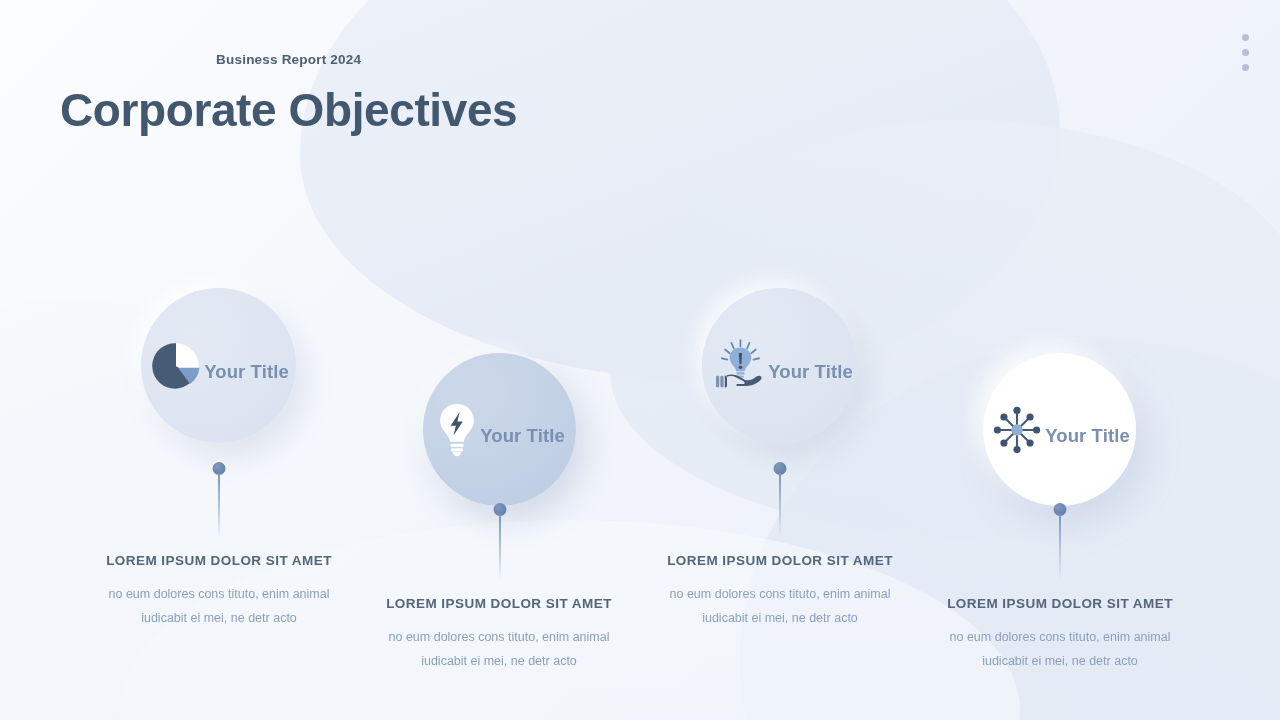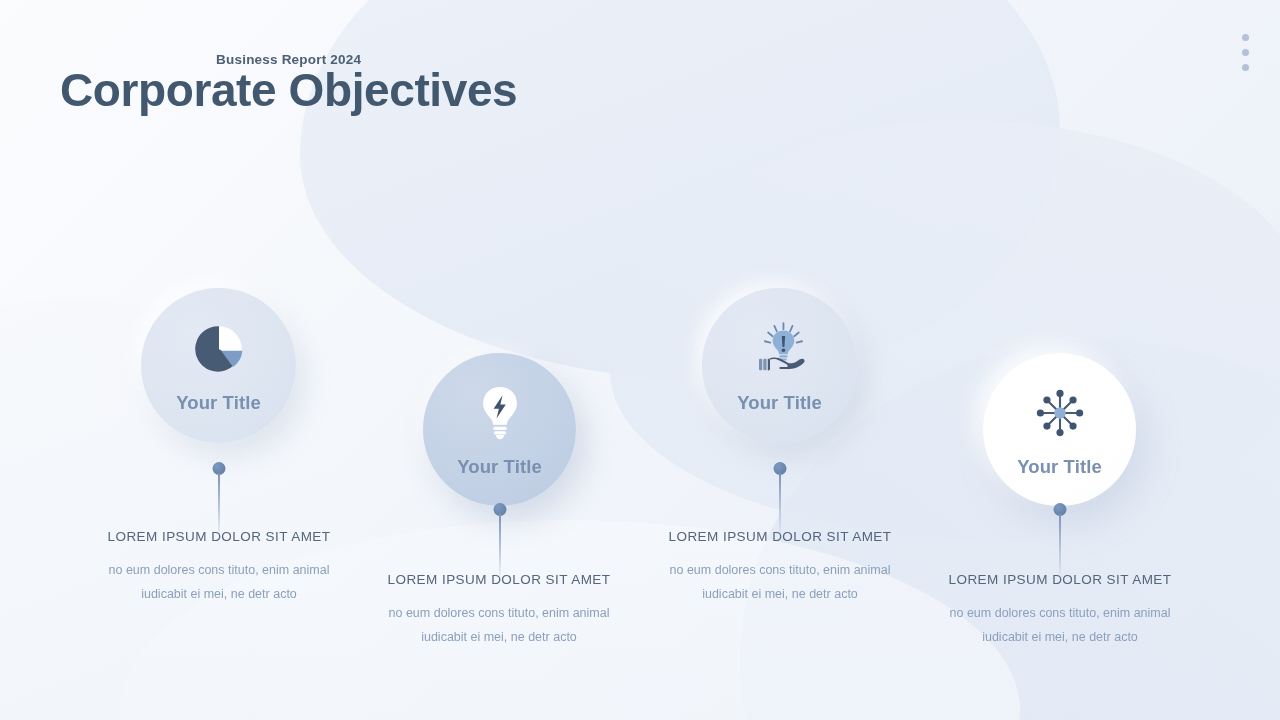--- a/index.html
+++ b/index.html
@@ -88,20 +88,21 @@
   .header { position: absolute; left: 60px; top: 52px; text-align: center; }
 
   .eyebrow {
     font-size: 13.5px;
     letter-spacing: .2px;
     color: #4e6075;
     font-weight: 600;
   }
 
   .page-title {
+    margin-top: 20px;
     font-size: 46px;
     line-height: 1;
     font-weight: 700;
     letter-spacing: -0.4px;
     color: #41586f;
   }
 
   
   .dots {
     position: absolute;
@@ -119,21 +120,21 @@
     display: block;
   }
 
   
   .item { position: absolute; }
 
   .bubble {
     position: absolute;
     border-radius: 50%;
     display: flex;
-    flex-direction: column;
+    flex-direction: row;
     align-items: center;
     justify-content: center;
   }
 
   .bubble .icon-wrap {
     display: flex;
     align-items: center;
     justify-content: center;
     height: 62px;
   }
@@ -179,22 +180,23 @@
     width: 2px;
     background: linear-gradient(180deg, #7a93b6 0%, #b9c8dd 55%, rgba(200,212,230,0) 100%);
   }
 
   
   .caption { position: absolute; text-align: center; }
   .caption .cap-title {
     font-size: 13.5px;
     letter-spacing: .45px;
     color: #54657c;
-    font-weight: 400;
+    font-weight: 700;
     white-space: nowrap;
+    margin-top: 24px;
   }
   .caption .cap-body {
     margin-top: 14px;
     font-size: 12.5px;
     line-height: 1.95;
     color: #8ba0bd;
     font-weight: 400;
   }
 </style>
 </head>

